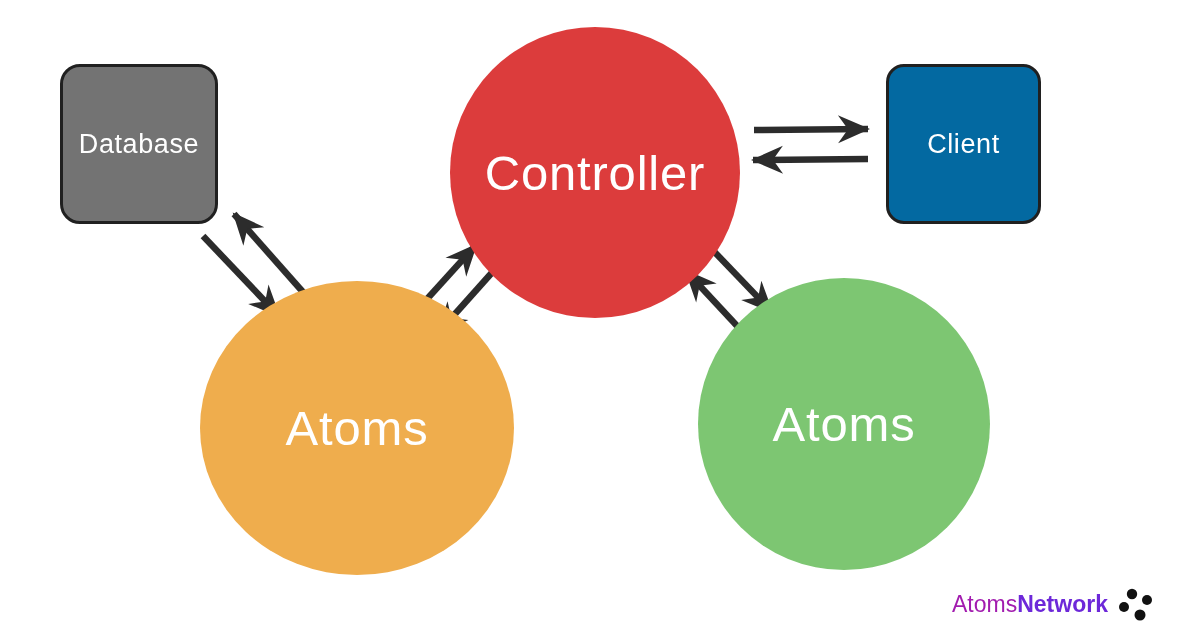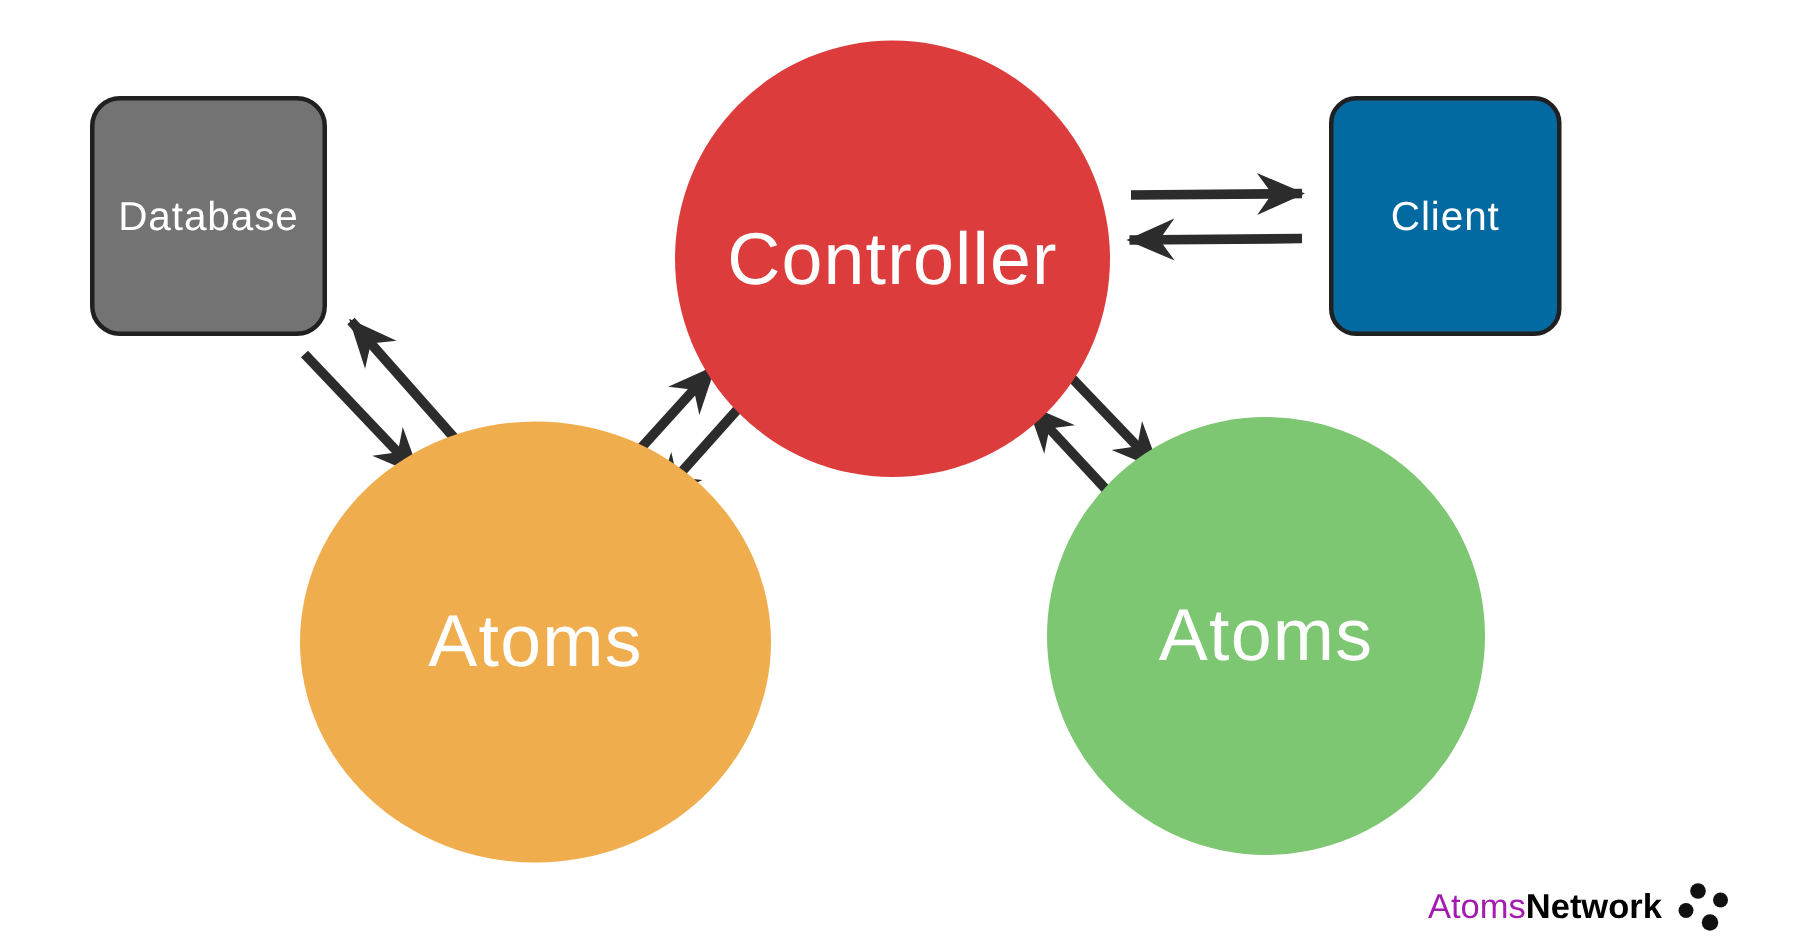--- a/index.html
+++ b/index.html
@@ -64,21 +64,21 @@
   .logo-text {
     font-size: 23px;
     line-height: 1;
     white-space: nowrap;
   }
   .logo-light {
     color: #a21caf;
     font-weight: 400;
   }
   .logo-bold {
-    color: #000000;
+    color: #6d28d9;
     font-weight: 700;
   }
   .logo-icon {
     margin-left: 9px;
     display: block;
   }
 </style>
 </head>
 <body>
 

